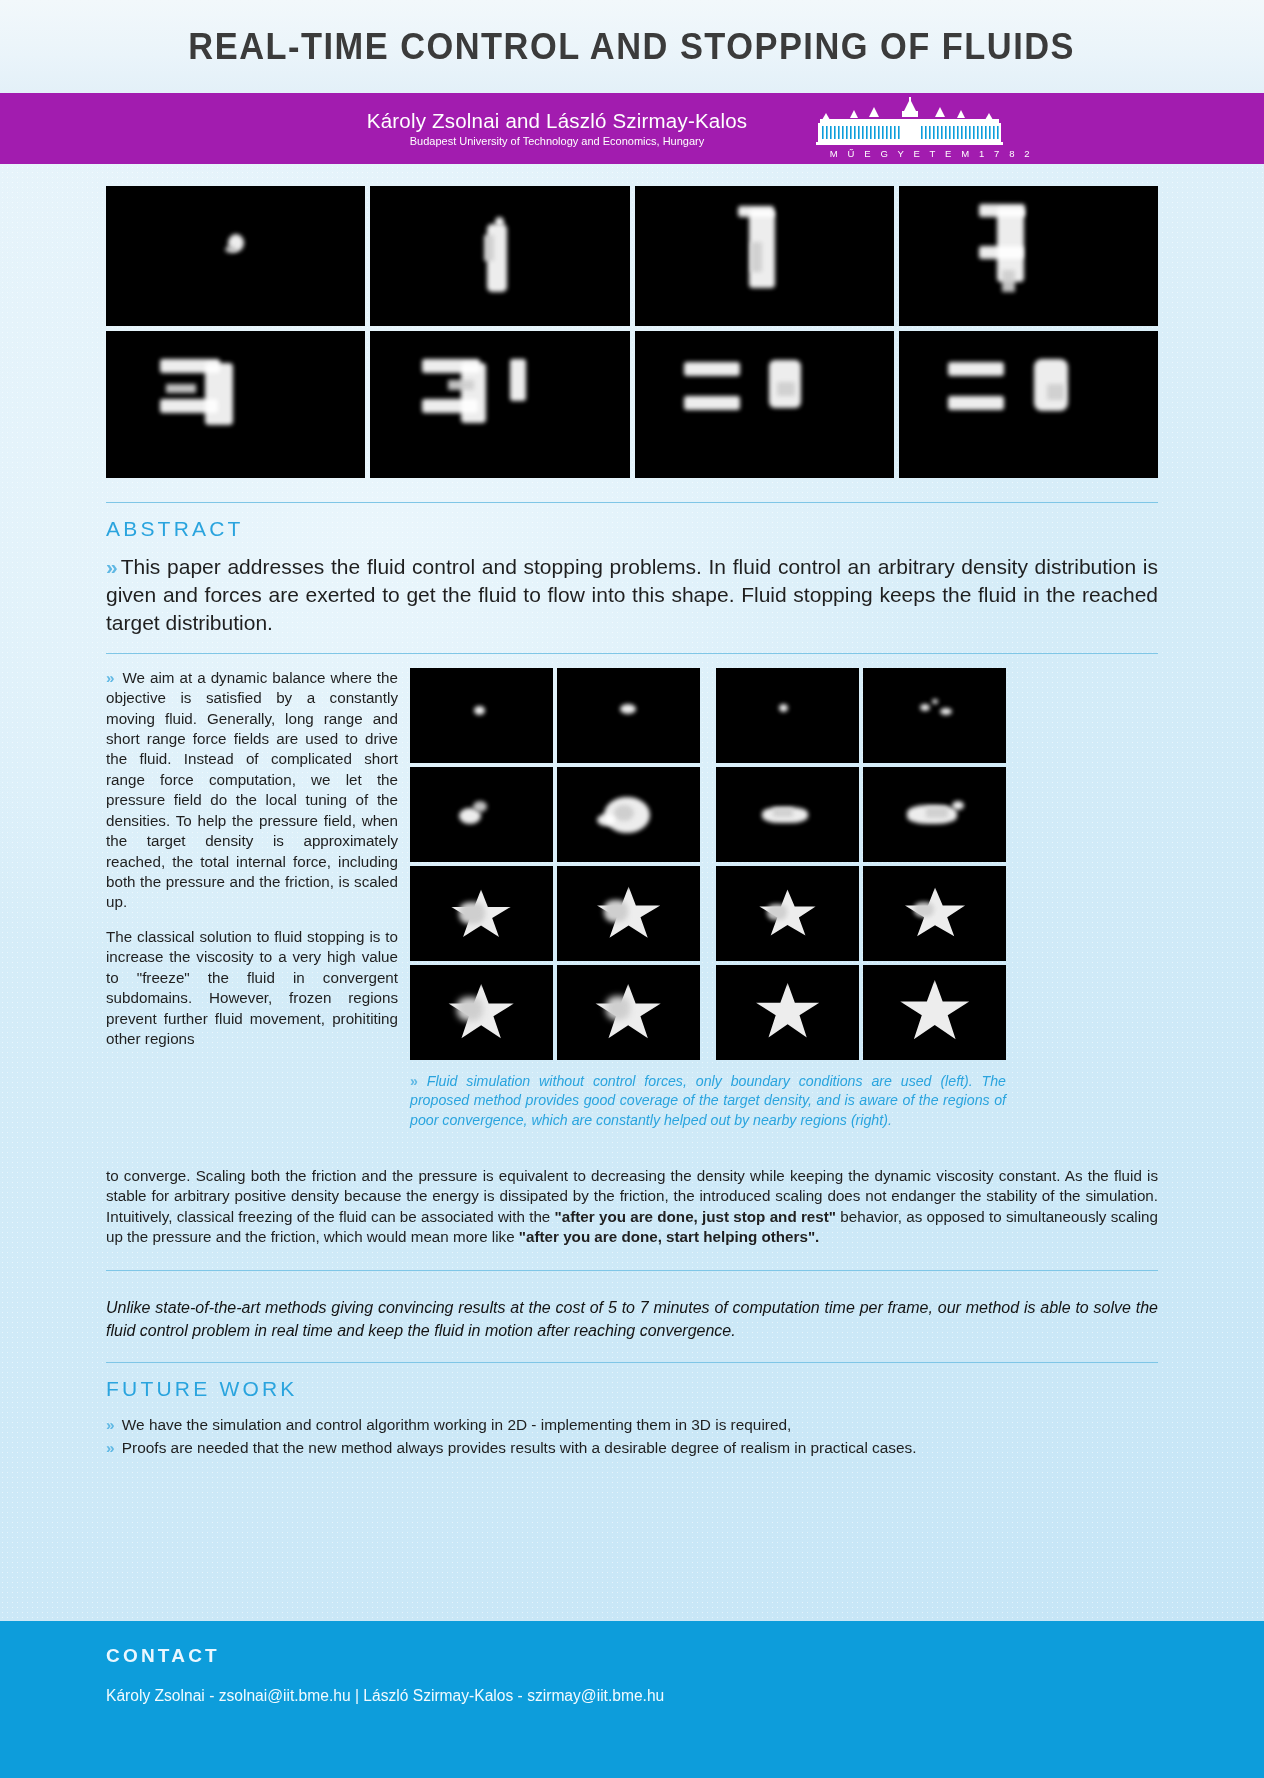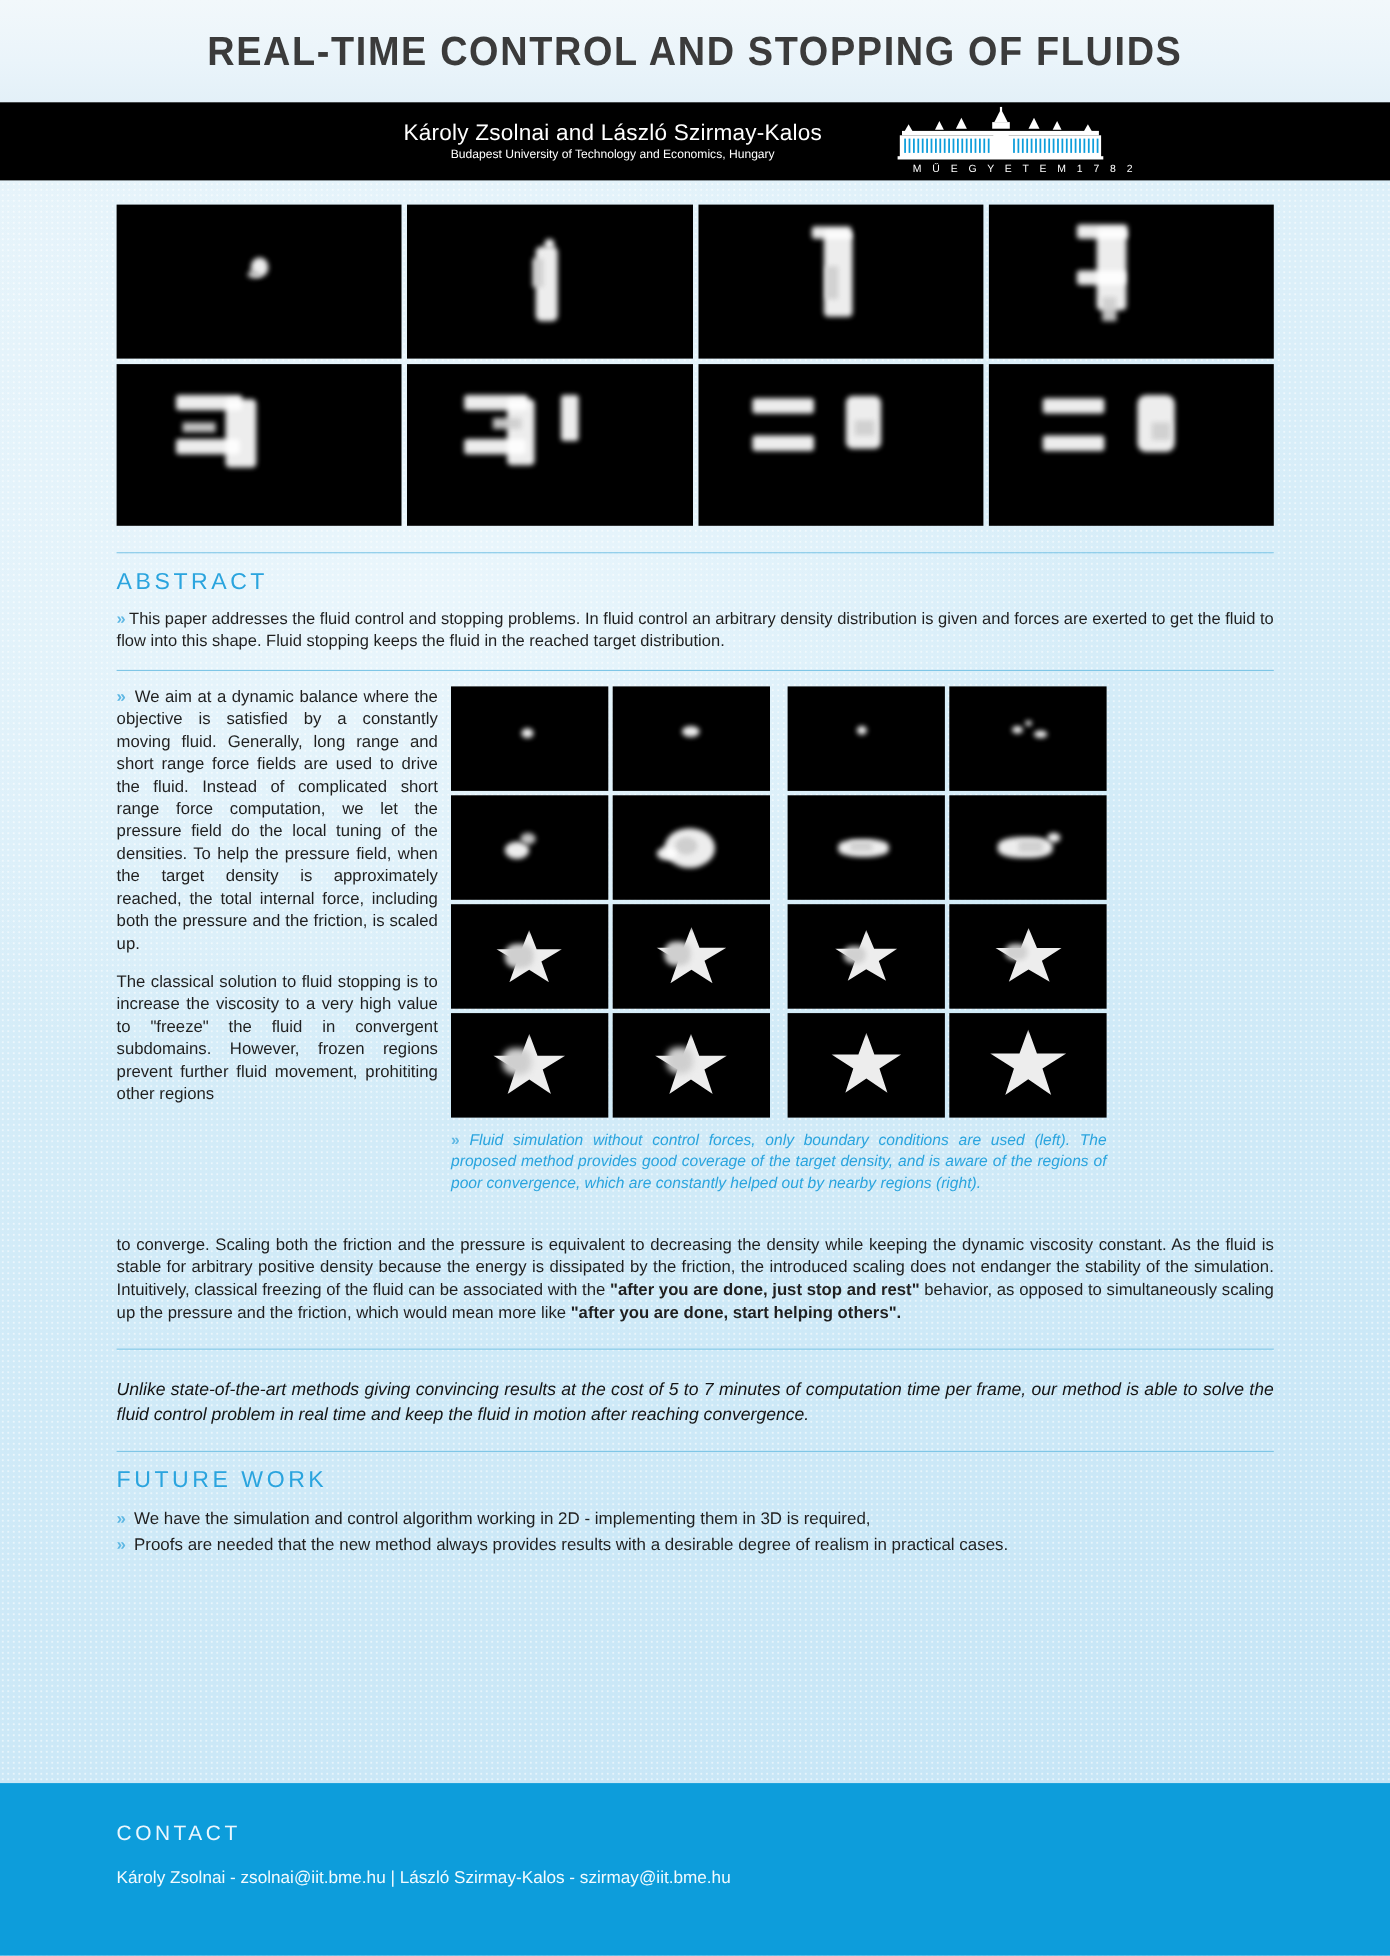--- a/index.html
+++ b/index.html
@@ -43,21 +43,21 @@
     font-weight: bold;
     letter-spacing: 1.6px;
     color: #3b3b3b;
     font-family: "Liberation Sans", sans-serif;
     transform: scaleX(0.93);
     white-space: nowrap;
   }
 
   .author-band {
     height: 71px;
-    background: #000000;
+    background: #a21caf;
     display: flex;
     align-items: center;
     justify-content: center;
     position: relative;
   }
   .author-stack {
     text-align: center;
     color: #ffffff;
     margin-right: 150px;
   }
@@ -120,21 +120,21 @@
   .sec-head {
     color: #2aa4de;
     font-size: 21px;
     letter-spacing: 3.2px;
     margin: 13px 106px 10px 106px;
     line-height: 1.28;
   }
 
   
   .body-text {
-    font-size: 15px;
+    font-size: 21px;
     color: #1f1f1f;
     line-height: 1.33;
   }
   .bullet {
     color: #5fb8e4;
     font-weight: bold;
     margin-right: 3px;
   }
 
   .abstract-p {
@@ -221,24 +221,25 @@
   .contact-band {
     position: absolute;
     left: 0;
     bottom: 0;
     width: 1264px;
     height: 157px;
     background: #0d9ddb;
     color: #ffffff;
   }
   .contact-head {
-    margin: 36px 0 0 106px;
+    margin: 24px 0 0 106px;
     font-size: 19px;
     letter-spacing: 3.2px;
     color: #eaf7ff;
+    font-weight: bold;
   }
   .contact-lines {
     margin: 16px 0 0 106px;
     font-size: 15.6px;
     line-height: 1.62;
     color: #f2fbff;
   }
 </style>
 </head>
 <body>

